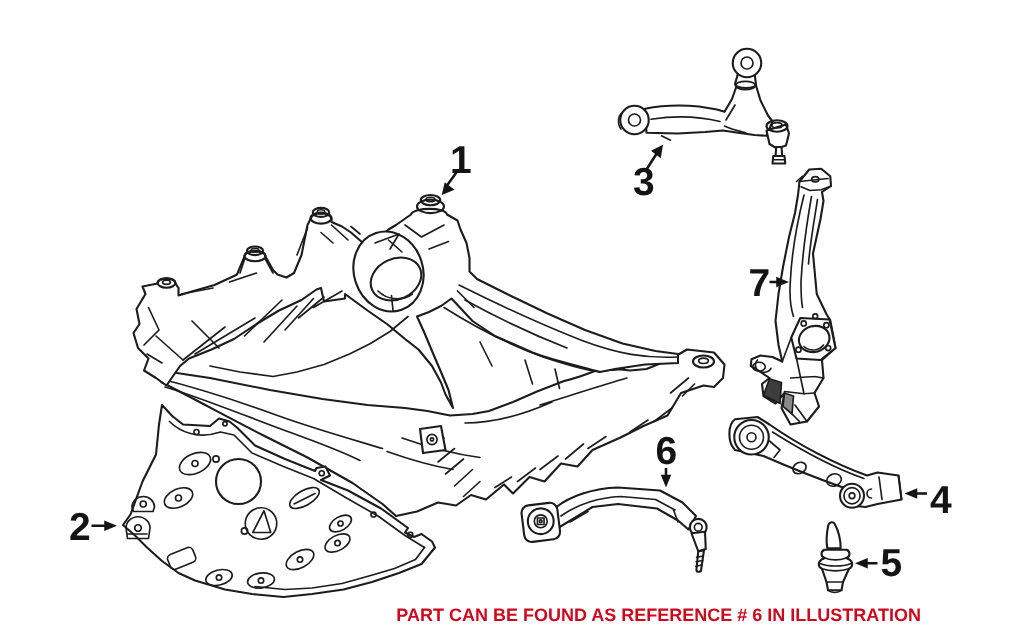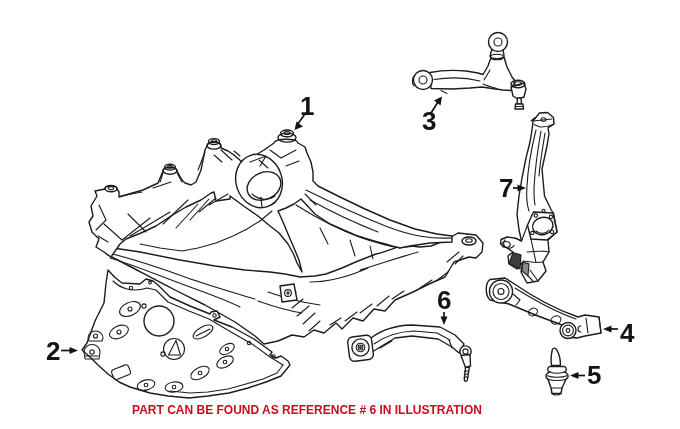--- a/index.html
+++ b/index.html
@@ -8,21 +8,21 @@
   #stage{position:absolute;left:0;top:0;width:680px;height:429px;}
   svg{display:block;}
   .ink{stroke:#1c1c1c;stroke-width:1.4;fill:none;stroke-linecap:round;stroke-linejoin:round;}
   .ink2{stroke:#1c1c1c;stroke-width:1.1;fill:none;stroke-linecap:round;stroke-linejoin:round;}
   .body{stroke:#1c1c1c;stroke-width:1.4;fill:#ffffff;stroke-linejoin:round;}
   .dark{stroke:#1c1c1c;stroke-width:1.1;fill:#3d3d3d;}
   .mid{stroke:#1c1c1c;stroke-width:1.1;fill:#8a8a8a;}
   .callout{font:bold 26px "Liberation Sans",sans-serif;fill:#141414;}
   .arrow{stroke:#141414;stroke-width:1.7;fill:none;}
   .ahead{fill:#141414;stroke:none;}
-  #caption{position:absolute;left:0;top:403px;width:614px;text-align:center;
+  #caption{position:absolute;left:0;top:403px;width:614px;text-align:right;
            font:bold 12px "Liberation Sans",sans-serif;letter-spacing:0;}
 </style>
 </head>
 <body>
 
 <div id="stage">
 <svg width="680" height="429" viewBox="0 0 680 429">
 
   <g>
 

